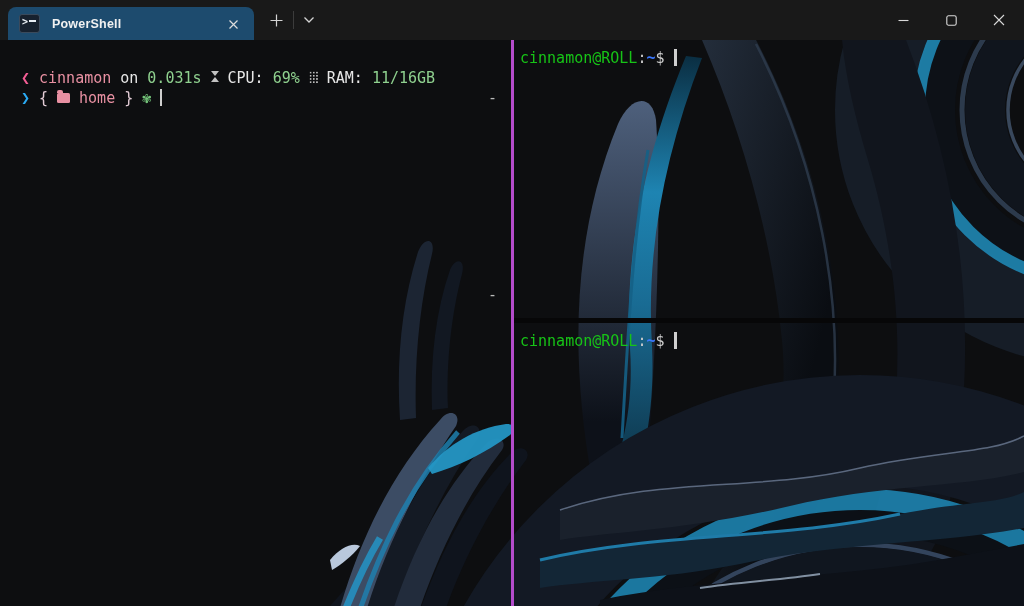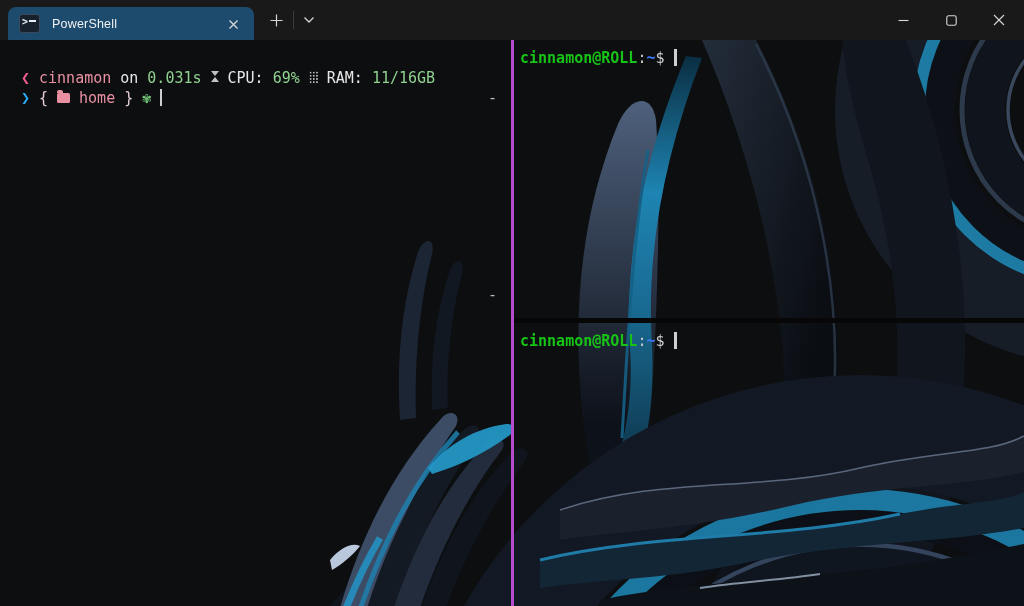--- a/index.html
+++ b/index.html
@@ -7,21 +7,21 @@
           font-family:"Liberation Sans","DejaVu Sans",sans-serif;}
   
   .titlebar{position:absolute;left:0;top:0;width:1024px;height:40px;background:#191919;}
   .tab{position:absolute;left:8px;top:7px;width:246px;height:33px;background:#1d4b6e;
        border-radius:8px 8px 0 0;display:flex;align-items:center;}
   .tab-psicon{width:19px;height:17px;margin-left:11px;background:#17212e;border:1px solid #3a4a5c;
        border-radius:3px;position:relative;flex:none;}
   .tab-psicon .gt{position:absolute;left:2px;top:1px;color:#e8eef4;font-size:10px;font-weight:bold;
        font-family:"DejaVu Sans Mono",monospace;}
   .tab-psicon .us{position:absolute;left:9px;top:5px;width:7px;height:2px;background:#e8eef4;}
-  .tab-label{margin-left:12px;color:#f1f1f1;font-size:12.5px;font-weight:400;letter-spacing:.2px;}
+  .tab-label{margin-left:12px;color:#f1f1f1;font-size:12.5px;font-weight:700;letter-spacing:.2px;}
   .tab-close{position:absolute;right:12px;top:8px;width:18px;height:18px;display:flex;
        align-items:center;justify-content:center;border-radius:3px;}
   .tb-btn{position:absolute;top:0;height:40px;display:flex;align-items:center;justify-content:center;}
   .btn-newtab{left:260px;width:32px;}
   .tb-sep{position:absolute;left:293px;top:11px;width:1px;height:18px;background:#3c3c3c;}
   .btn-dropdown{left:296px;width:26px;}
   .win-ctl{position:absolute;top:0;width:46px;height:40px;display:flex;align-items:center;justify-content:center;}
   .ctl-min{left:880px;}.ctl-max{left:928px;}.ctl-close{left:976px;}
   
   .content{position:absolute;left:0;top:40px;width:1024px;height:566px;}
@@ -34,21 +34,21 @@
   .div-v{position:absolute;left:511px;top:0;width:3px;height:566px;background:#b44ccb;}
   .div-h{position:absolute;left:514px;top:278px;width:510px;height:5px;background:#070708;}
   
   .hotpink{color:#f25d94;font-weight:bold;}
   .rose{color:#e890a2;}
   .white{color:#e6e6e6;}
   .green{color:#8fd18f;}
   .azure{color:#2aa9f2;font-weight:bold;}
   .brace{color:#e3ccd6;}
   .leaf{color:#74c47a;}
-  .ugreen{color:#17c317;font-weight:bold;margin-top:44px;}
+  .ugreen{color:#17c317;font-weight:normal;margin-top:44px;}
   .ublue{color:#3b78ff;font-weight:bold;}
   .ugray{color:#cccccc;}
   .sp{margin-right:9px;}
   .cursor{display:inline-block;width:3px;height:17px;background:#cfcfcf;vertical-align:-3px;}
   .cursor-thin{width:2px;}
   .mark{position:absolute;left:488px;color:#b9b9b9;font-family:"DejaVu Sans Mono",monospace;
         font-size:15px;line-height:20px;}
   .mark1{top:48px;}.mark2{top:245px;}
   
   .hourglass{display:inline-block;width:8px;height:11px;position:relative;vertical-align:1px;}

